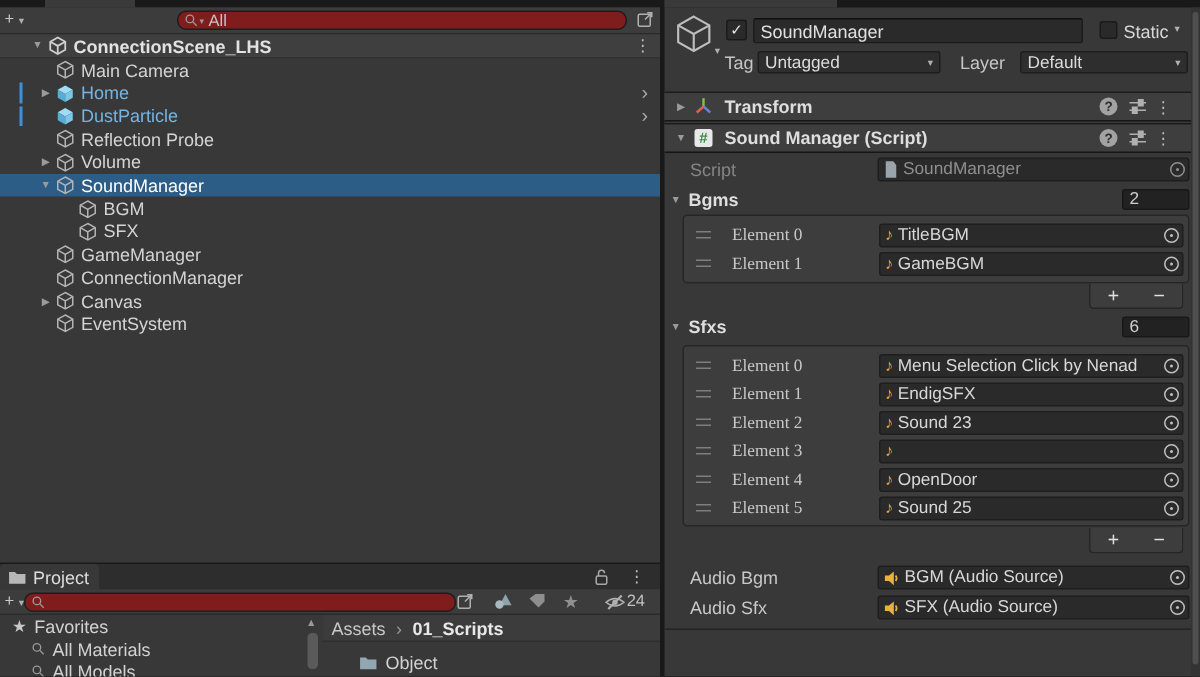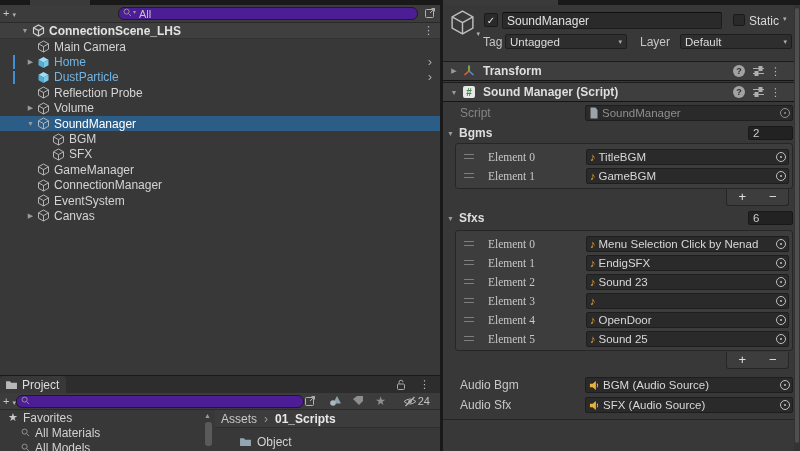--- a/index.html
+++ b/index.html
@@ -7,22 +7,22 @@
     font-family:"Liberation Sans", sans-serif; font-size:12px; color:#D2D2D2; }
   #root { position:relative; width:800px; height:451px; }
 
   
   #left { position:absolute; left:0; top:0; width:440px; height:451px; background:#383838; }
   #h-tabstrip { height:5px; background:#191919; position:relative; }
   #h-tabstrip .tab-sliver { position:absolute; left:30px; top:0; width:60px; height:5px; background:#3a3a3a; }
   #h-toolbar { height:18px; background:#3c3c3c; border-bottom:1px solid #2a2a2a; position:relative; }
   .plus-btn { position:absolute; left:3px; top:2px; color:#c8c8c8; font-size:11px; line-height:13px; }
   .plus-btn .dd { font-size:7px; color:#b0b0b0; }
-  .searchbox { position:absolute; background:#4c1d95; border:1px solid #1d1d1d; border-radius:6px;
-    display:flex; align-items:flex-start; padding:0 4px; color:#c4c4c4; font-size:11px; }
+  .searchbox { position:absolute; background:#7f1d1d; border:1px solid #1d1d1d; border-radius:6px;
+    display:flex; align-items:center; padding:0 4px; color:#c4c4c4; font-size:11px; }
   #h-search { left:118px; top:2px; width:300px; height:13px; }
   .mag-dd { font-size:6px; color:#9a9a9a; margin:0 3px 0 1px; }
   .win-icon { position:absolute; top:2px; }
   #h-winicon { right:4px; }
 
   #scene-row { height:16px; background:#3f3f3f; border-bottom:1px solid #323232;
     display:flex; align-items:center; padding-left:18px; position:relative; }
   #scene-row .h-arrow { width:14px; }
   #scene-row .h-label { font-weight:bold; color:#e2e2e2; }
   .dots { color:#bdbdbd; font-size:11px; letter-spacing:0; }
@@ -334,44 +334,44 @@
    <path d="M6.5 1 L11.5 3.8 L11.5 9.2 L6.5 12 L1.5 9.2 L1.5 3.8 Z"></path>
    <path d="M1.5 3.8 L6.5 6.6 L11.5 3.8 M6.5 6.6 L6.5 12"></path>
               </g>
             </svg>
           </span>
     <span class="h-label">ConnectionManager</span>
 
   </div>
         <div class="h-row" style="padding-left:24px">
 
+    <span class="h-arrow">▶</span>
+    <span class="h-icon">
+            <svg width="13" height="13" viewBox="0 0 13 13">
+              <g fill="none" stroke="#b4b4b4" stroke-width="1">
+   <path d="M6.5 1 L11.5 3.8 L11.5 9.2 L6.5 12 L1.5 9.2 L1.5 3.8 Z"></path>
+   <path d="M1.5 3.8 L6.5 6.6 L11.5 3.8 M6.5 6.6 L6.5 12"></path>
+              </g>
+            </svg>
+          </span>
+    <span class="h-label">Canvas</span>
+
+  </div>
+        <div class="h-row" style="padding-left:24px">
+
     <span class="h-arrow"></span>
     <span class="h-icon">
             <svg width="13" height="13" viewBox="0 0 13 13">
               <g fill="none" stroke="#b4b4b4" stroke-width="1">
    <path d="M6.5 1 L11.5 3.8 L11.5 9.2 L6.5 12 L1.5 9.2 L1.5 3.8 Z"></path>
    <path d="M1.5 3.8 L6.5 6.6 L11.5 3.8 M6.5 6.6 L6.5 12"></path>
               </g>
             </svg>
           </span>
     <span class="h-label">EventSystem</span>
-
-  </div>
-        <div class="h-row" style="padding-left:24px">
-
-    <span class="h-arrow">▶</span>
-    <span class="h-icon">
-            <svg width="13" height="13" viewBox="0 0 13 13">
-              <g fill="none" stroke="#b4b4b4" stroke-width="1">
-   <path d="M6.5 1 L11.5 3.8 L11.5 9.2 L6.5 12 L1.5 9.2 L1.5 3.8 Z"></path>
-   <path d="M1.5 3.8 L6.5 6.6 L11.5 3.8 M6.5 6.6 L6.5 12"></path>
-              </g>
-            </svg>
-          </span>
-    <span class="h-label">Canvas</span>
 
   </div>
       </div>
   </div>
 
   <div id="project">
     <div id="p-tabbar">
       <div id="p-tab">
         <span class="p-foldericon">
             <svg width="13" height="10" viewBox="0 0 14 11">

